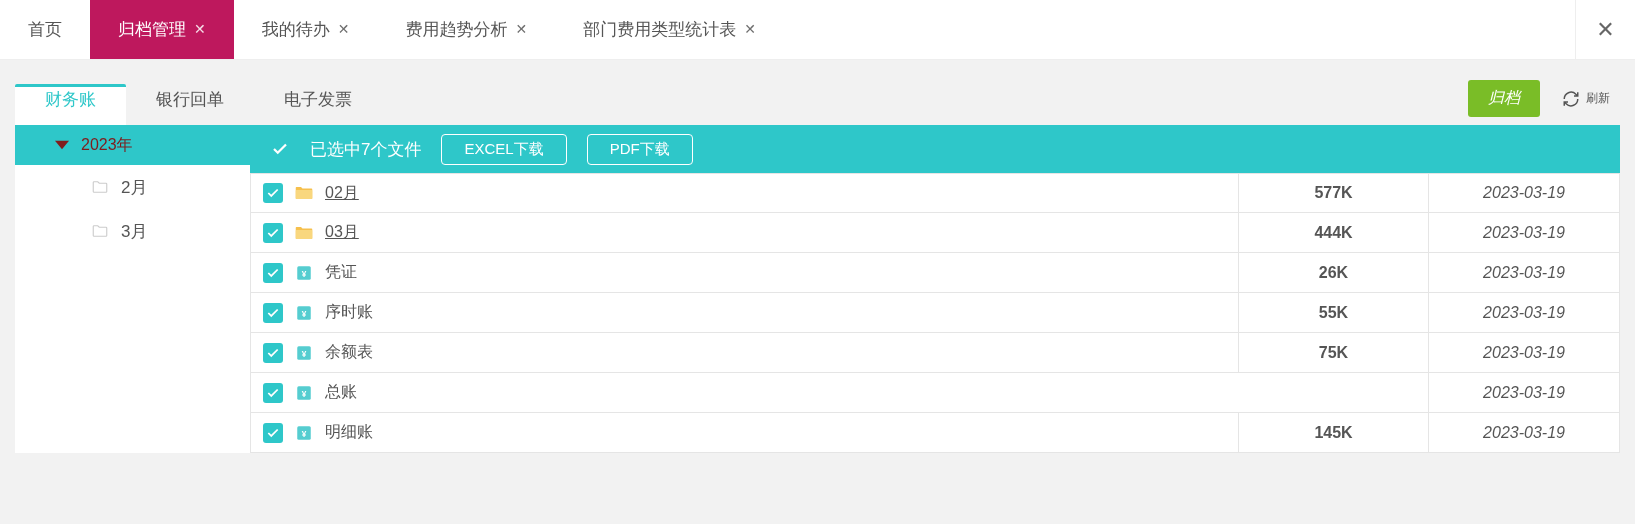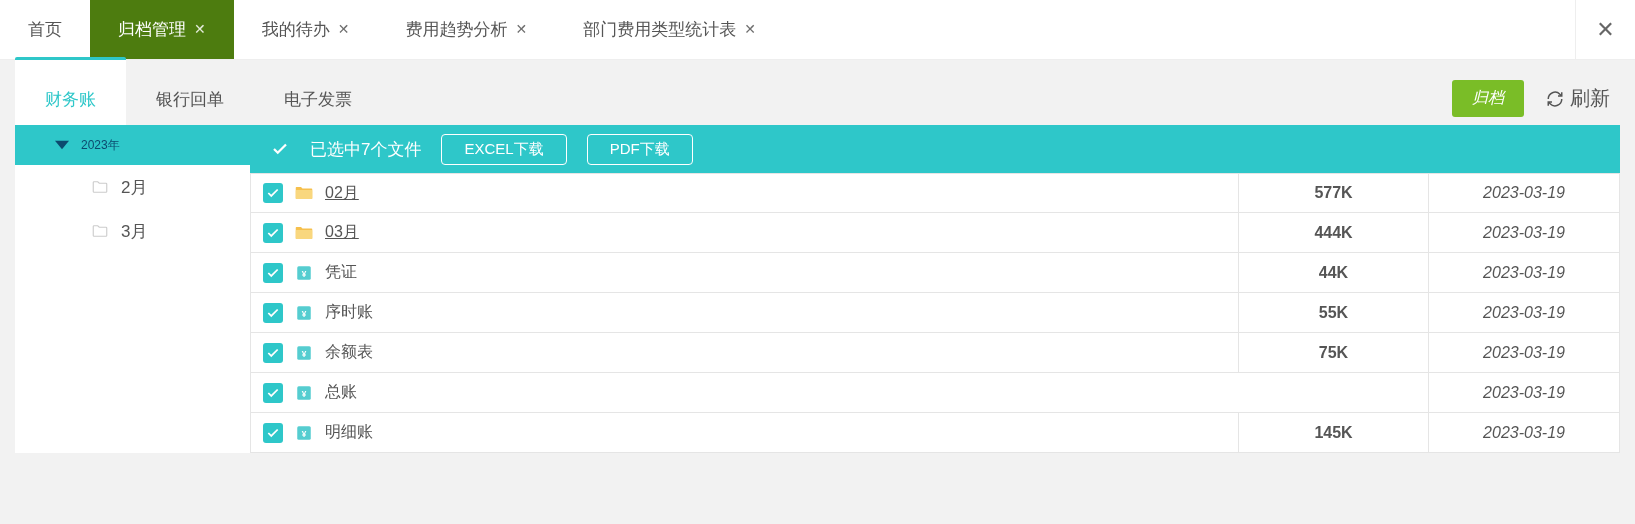--- a/index.html
+++ b/index.html
@@ -1,42 +1,42 @@
 <!DOCTYPE html>
 <html><head>
   <meta charset="utf-8">
   <style>
     * { box-sizing: border-box; margin: 0; padding: 0; }
     body { font-family: "Microsoft YaHei", Arial, sans-serif; font-size: 15px; background: #fff; color: #333; }
 
     
     .top-nav { display: flex; align-items: stretch; height: 60px; border-bottom: 1px solid #eee; background: #fff; position: relative; }
     .nav-tab { display: flex; align-items: center; padding: 0 28px; cursor: pointer; color: #555; font-size: 17px; gap: 8px; font-family: Liberation Serif, serif; }
-    .nav-tab.active { background: #4d7c0f; color: #fff; }
+    .nav-tab.active { background: #be185d; color: #fff; }
     .nav-tab .close { font-size: 14px; opacity: .85; }
     .top-nav .global-close { position: absolute; right: 0; top: 0; width: 60px; height: 60px; display: flex; align-items: center; justify-content: center; border-left: 1px solid #eee; cursor: pointer; font-size: 22px; color: #666; }
 
     
     .workspace { background: #f2f2f2; padding: 15px 15px 0 15px; min-height: 464px; }
 
     
     .subtab-row { display: flex; align-items: flex-end; height: 50px; position: relative; }
     .subtab { padding: 14px 30px; font-size: 17px; color: #555; cursor: pointer; border-top-left-radius: 2px; border-top-right-radius: 2px; }
-    .subtab.active { background: #fff; color: #2ec7c9; border-top: 3px solid #2ec7c9; padding-top: 28px; }
+    .subtab.active { background: #fff; color: #2ec7c9; border-top: 3px solid #2ec7c9; padding-top: 1px; }
     .subtab-row .actions { margin-left: auto; display: flex; align-items: center; gap: 22px; padding-right: 10px; padding-bottom: 8px; }
     .btn-archive { background: #7abd27; color: #fff; border: none; padding: 8px 20px; font-size: 16px; border-radius: 3px; cursor: pointer; font-style: italic; }
-    .refresh { display: flex; align-items: center; gap: 6px; color: #555; cursor: pointer; font-size: 20px; }
+    .refresh { display: flex; align-items: center; gap: 6px; color: #555; cursor: pointer; font-size: 12px; }
     .refresh svg { width: 18px; height: 18px; }
 
     
     .panel { display: flex; background: #fff; }
 
     
     .sidebar { width: 235px; flex: none; }
-    .year-row { background: #2ec7c9; color: #0c4a6e; height: 40px; display: flex; align-items: center; padding-left: 40px; font-size: 12px; cursor: pointer; gap: 12px; }
+    .year-row { background: #2ec7c9; color: #7f1d1d; height: 40px; display: flex; align-items: center; padding-left: 40px; font-size: 16px; cursor: pointer; gap: 12px; }
     .year-row svg { width: 14px; height: 14px; }
     .month-row { height: 44px; display: flex; align-items: center; padding-left: 76px; font-size: 17px; color: #555; cursor: pointer; gap: 12px; }
     .month-row svg { width: 18px; height: 18px; color: #ccc; }
 
     
     .content { flex: 1; }
     .selection-bar { background: #2ec7c9; height: 48px; display: flex; align-items: center; padding: 0 20px; color: #fff; gap: 20px; font-size: 17px; }
     .selection-bar .check-indicator { width: 20px; height: 20px; display: flex; align-items: center; justify-content: center; }
     .dl-btn { border: 1px solid #fff; color: #fff; background: transparent; padding: 5px 22px; border-radius: 4px; font-size: 15px; cursor: pointer; }
 
@@ -172,21 +172,21 @@
                 <svg viewBox="0 0 24 24" fill="none" stroke="currentColor" stroke-width="3">
                   <path d="M4 12l5 5L20 6"></path>
                 </svg>
               </span>
             <svg class="file-icon" viewBox="0 0 24 24">
                 <rect x="3" y="3" width="18" height="18" rx="2" fill="#55cdd0"></rect>
                 <text x="12" y="17" font-size="11" fill="#fff" text-anchor="middle" font-weight="bold">¥</text>
               </svg>
             <span>凭证</span>
           </div>
-          <div class="col-size">44K</div>
+          <div class="col-size">26K</div>
           <div class="col-date">2023-03-19</div>
         </div>
 
         <div class="row">
           <div class="col-name">
             <span class="chk">
                 <svg viewBox="0 0 24 24" fill="none" stroke="currentColor" stroke-width="3">
                   <path d="M4 12l5 5L20 6"></path>
                 </svg>
               </span>

